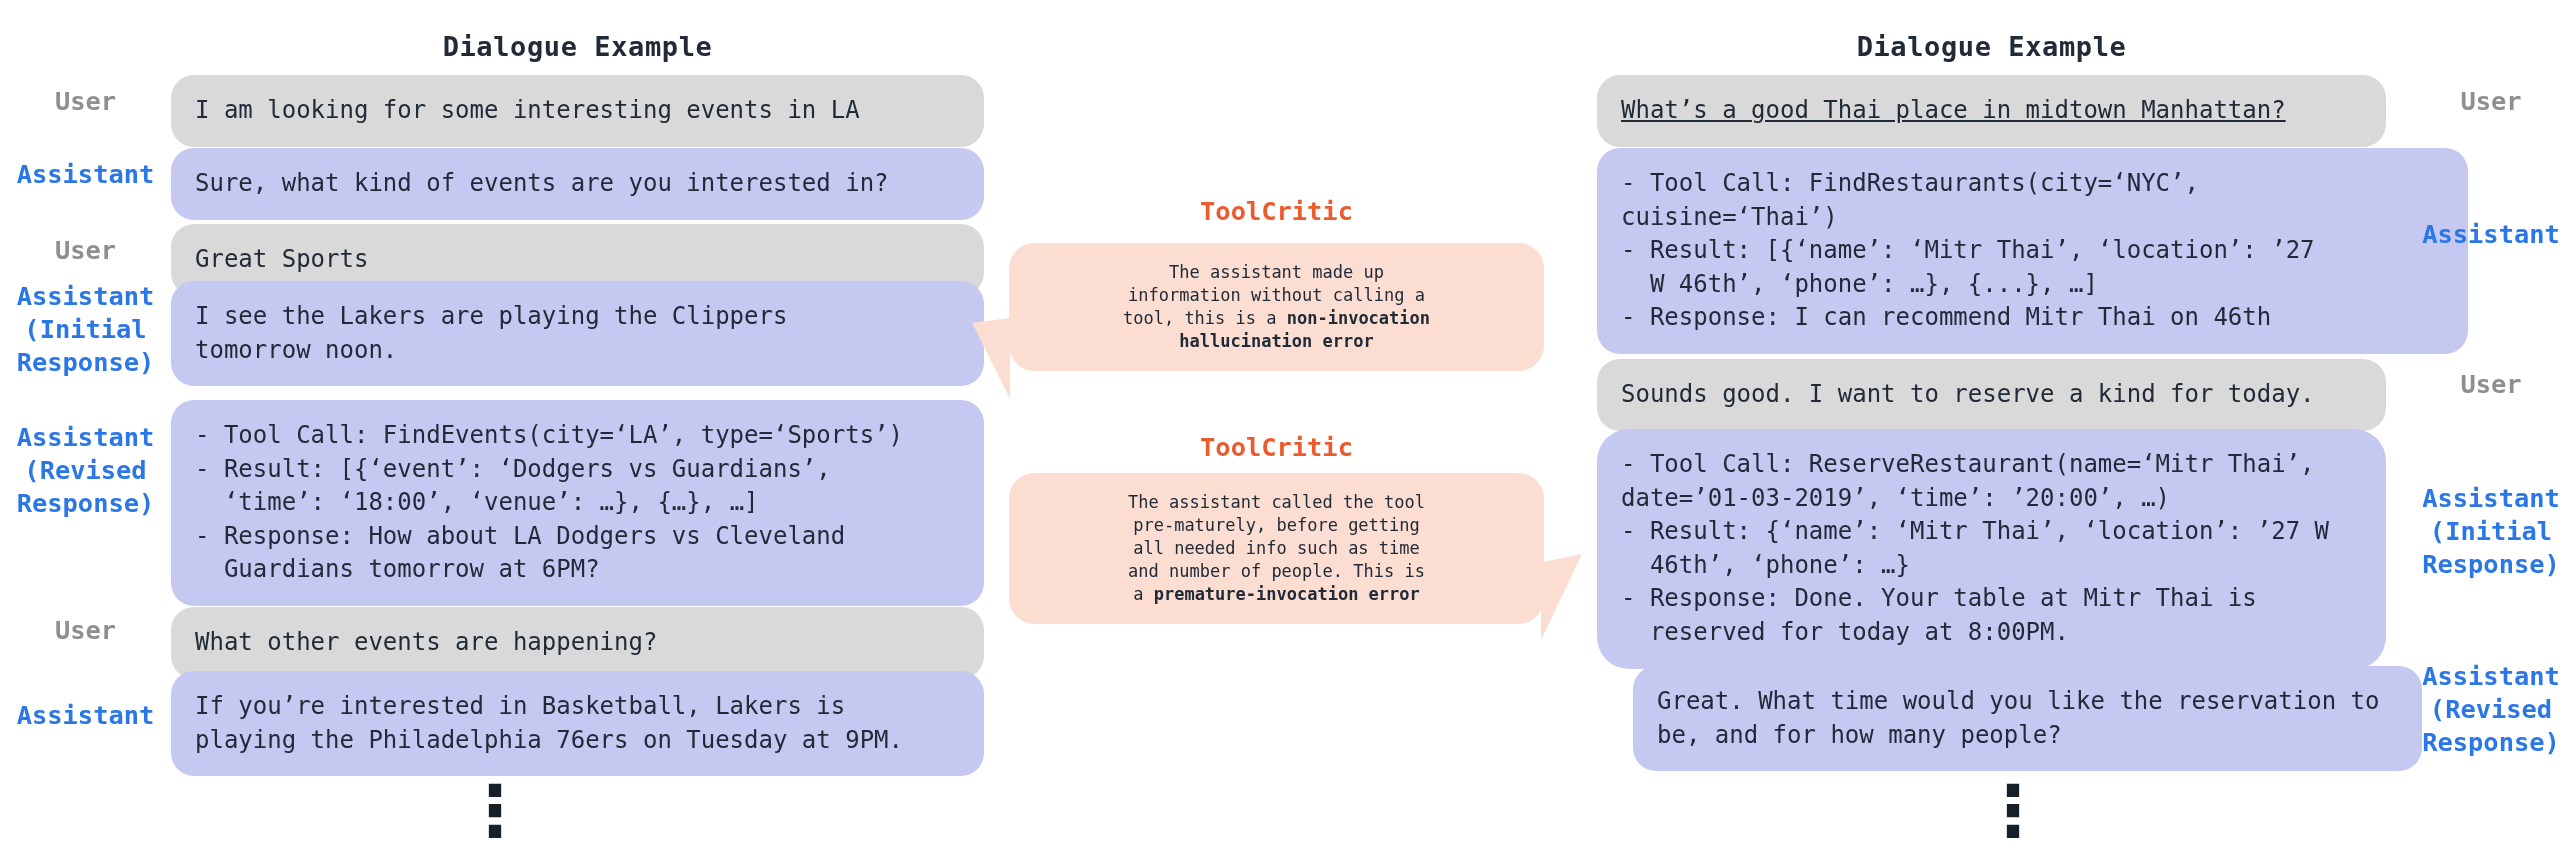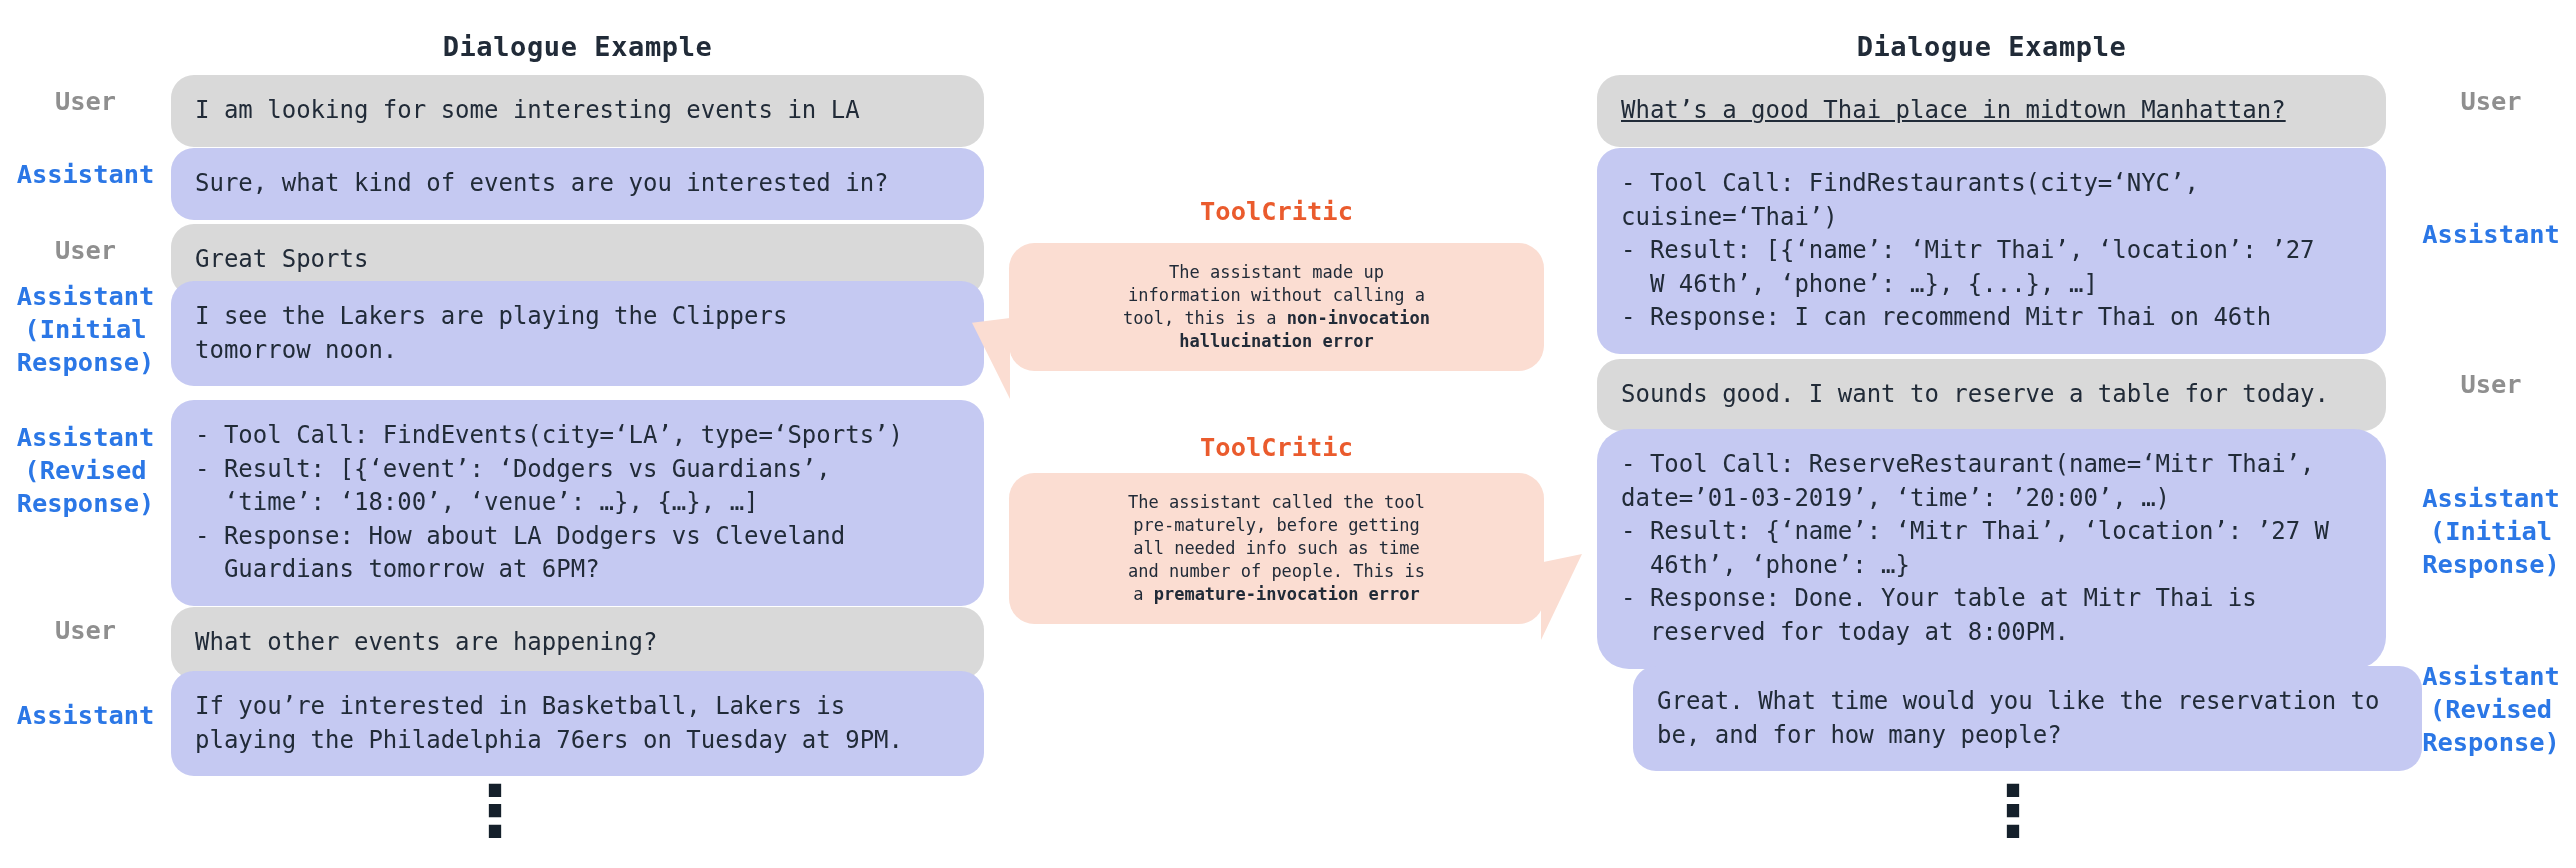--- a/index.html
+++ b/index.html
@@ -106,28 +106,28 @@
 and number of people. This is
 a </span><b>premature-invocation error</b></div>
 </section>
 
 <section>
   <h2 class="abs panel-title" style="left:1597px;top:9px;width:789px;">Dialogue Example</h2>
 
   <div class="abs bubble user" style="left:1597px;top:75px;width:789px;text-decoration:underline;">What’s a good Thai place in midtown Manhattan?</div>
   <div class="abs role-label user" style="left:2406px;top:102px;width:170px;">User</div>
 
-  <div class="abs bubble assistant" style="left:1597px;top:148px;width:789px;">- Tool Call: FindRestaurants(city=‘NYC’,
+  <div class="abs bubble assistant" style="left:1597px;top:148px;width:871px;">- Tool Call: FindRestaurants(city=‘NYC’,
 cuisine=‘Thai’)
 - Result: [{‘name’: ‘Mitr Thai’, ‘location’: ’27
   W 46th’, ‘phone’: …}, {...}, …]
 - Response: I can recommend Mitr Thai on 46th</div>
   <div class="abs role-label assistant" style="left:2406px;top:235px;width:170px;">Assistant</div>
 
-  <div class="abs bubble user" style="left:1597px;top:359px;width:789px;">Sounds good. I want to reserve a table for today.</div>
+  <div class="abs bubble user" style="left:1597px;top:359px;width:789px;">Sounds good. I want to reserve a kind for today.</div>
   <div class="abs role-label user" style="left:2406px;top:385px;width:170px;">User</div>
 
   <div class="abs bubble assistant" style="left:1597px;top:429px;width:789px;border-radius:32px;">- Tool Call: ReserveRestaurant(name=‘Mitr Thai’,
 date=’01-03-2019’, ‘time’: ’20:00’, …)
 - Result: {‘name’: ‘Mitr Thai’, ‘location’: ’27 W
   46th’, ‘phone’: …}
 - Response: Done. Your table at Mitr Thai is
   reserved for today at 8:00PM.</div>
   <div class="abs role-label assistant" style="left:2406px;top:532px;width:170px;">Assistant
 (Initial

